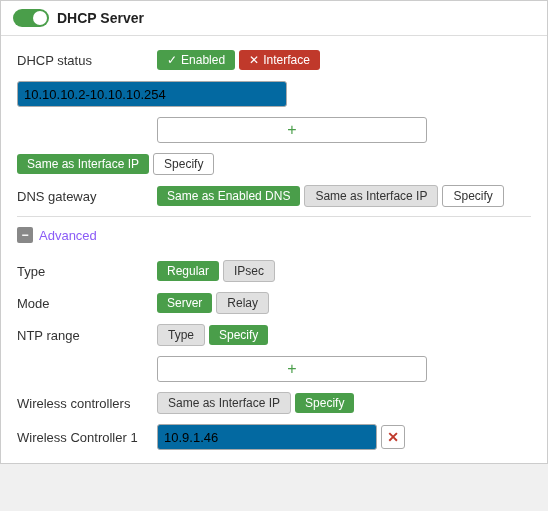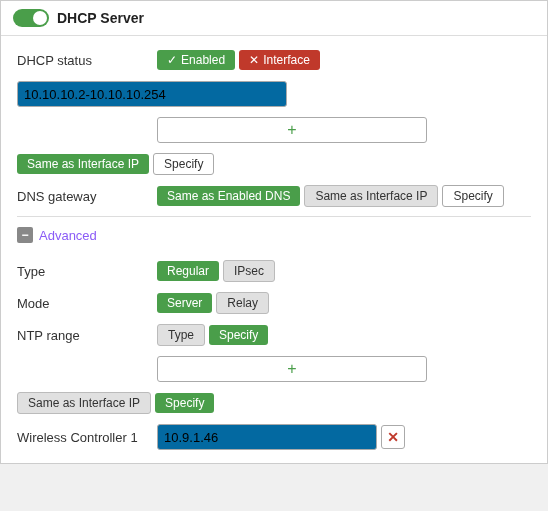--- a/index.html
+++ b/index.html
@@ -354,20 +354,21 @@
     <div class="form-row">
       <div class="form-label"></div>
       <div class="form-controls">
         <button class="add-btn">
           <span>+</span>
         </button>
       </div>
     </div>
 
     <div class="form-row arrow-container">
+      <div class="form-label">Wireless controllers</div>
       <div class="form-controls">
         <button class="btn-gray">Same as Interface IP</button>
         <button class="btn-green">Specify</button>
       </div>
     </div>
 
     <div class="form-row">
       <div class="form-label">Wireless Controller 1</div>
       <div class="form-controls">
         <input class="text-input" style="width: 220px;" type="text" value="10.9.1.46">

